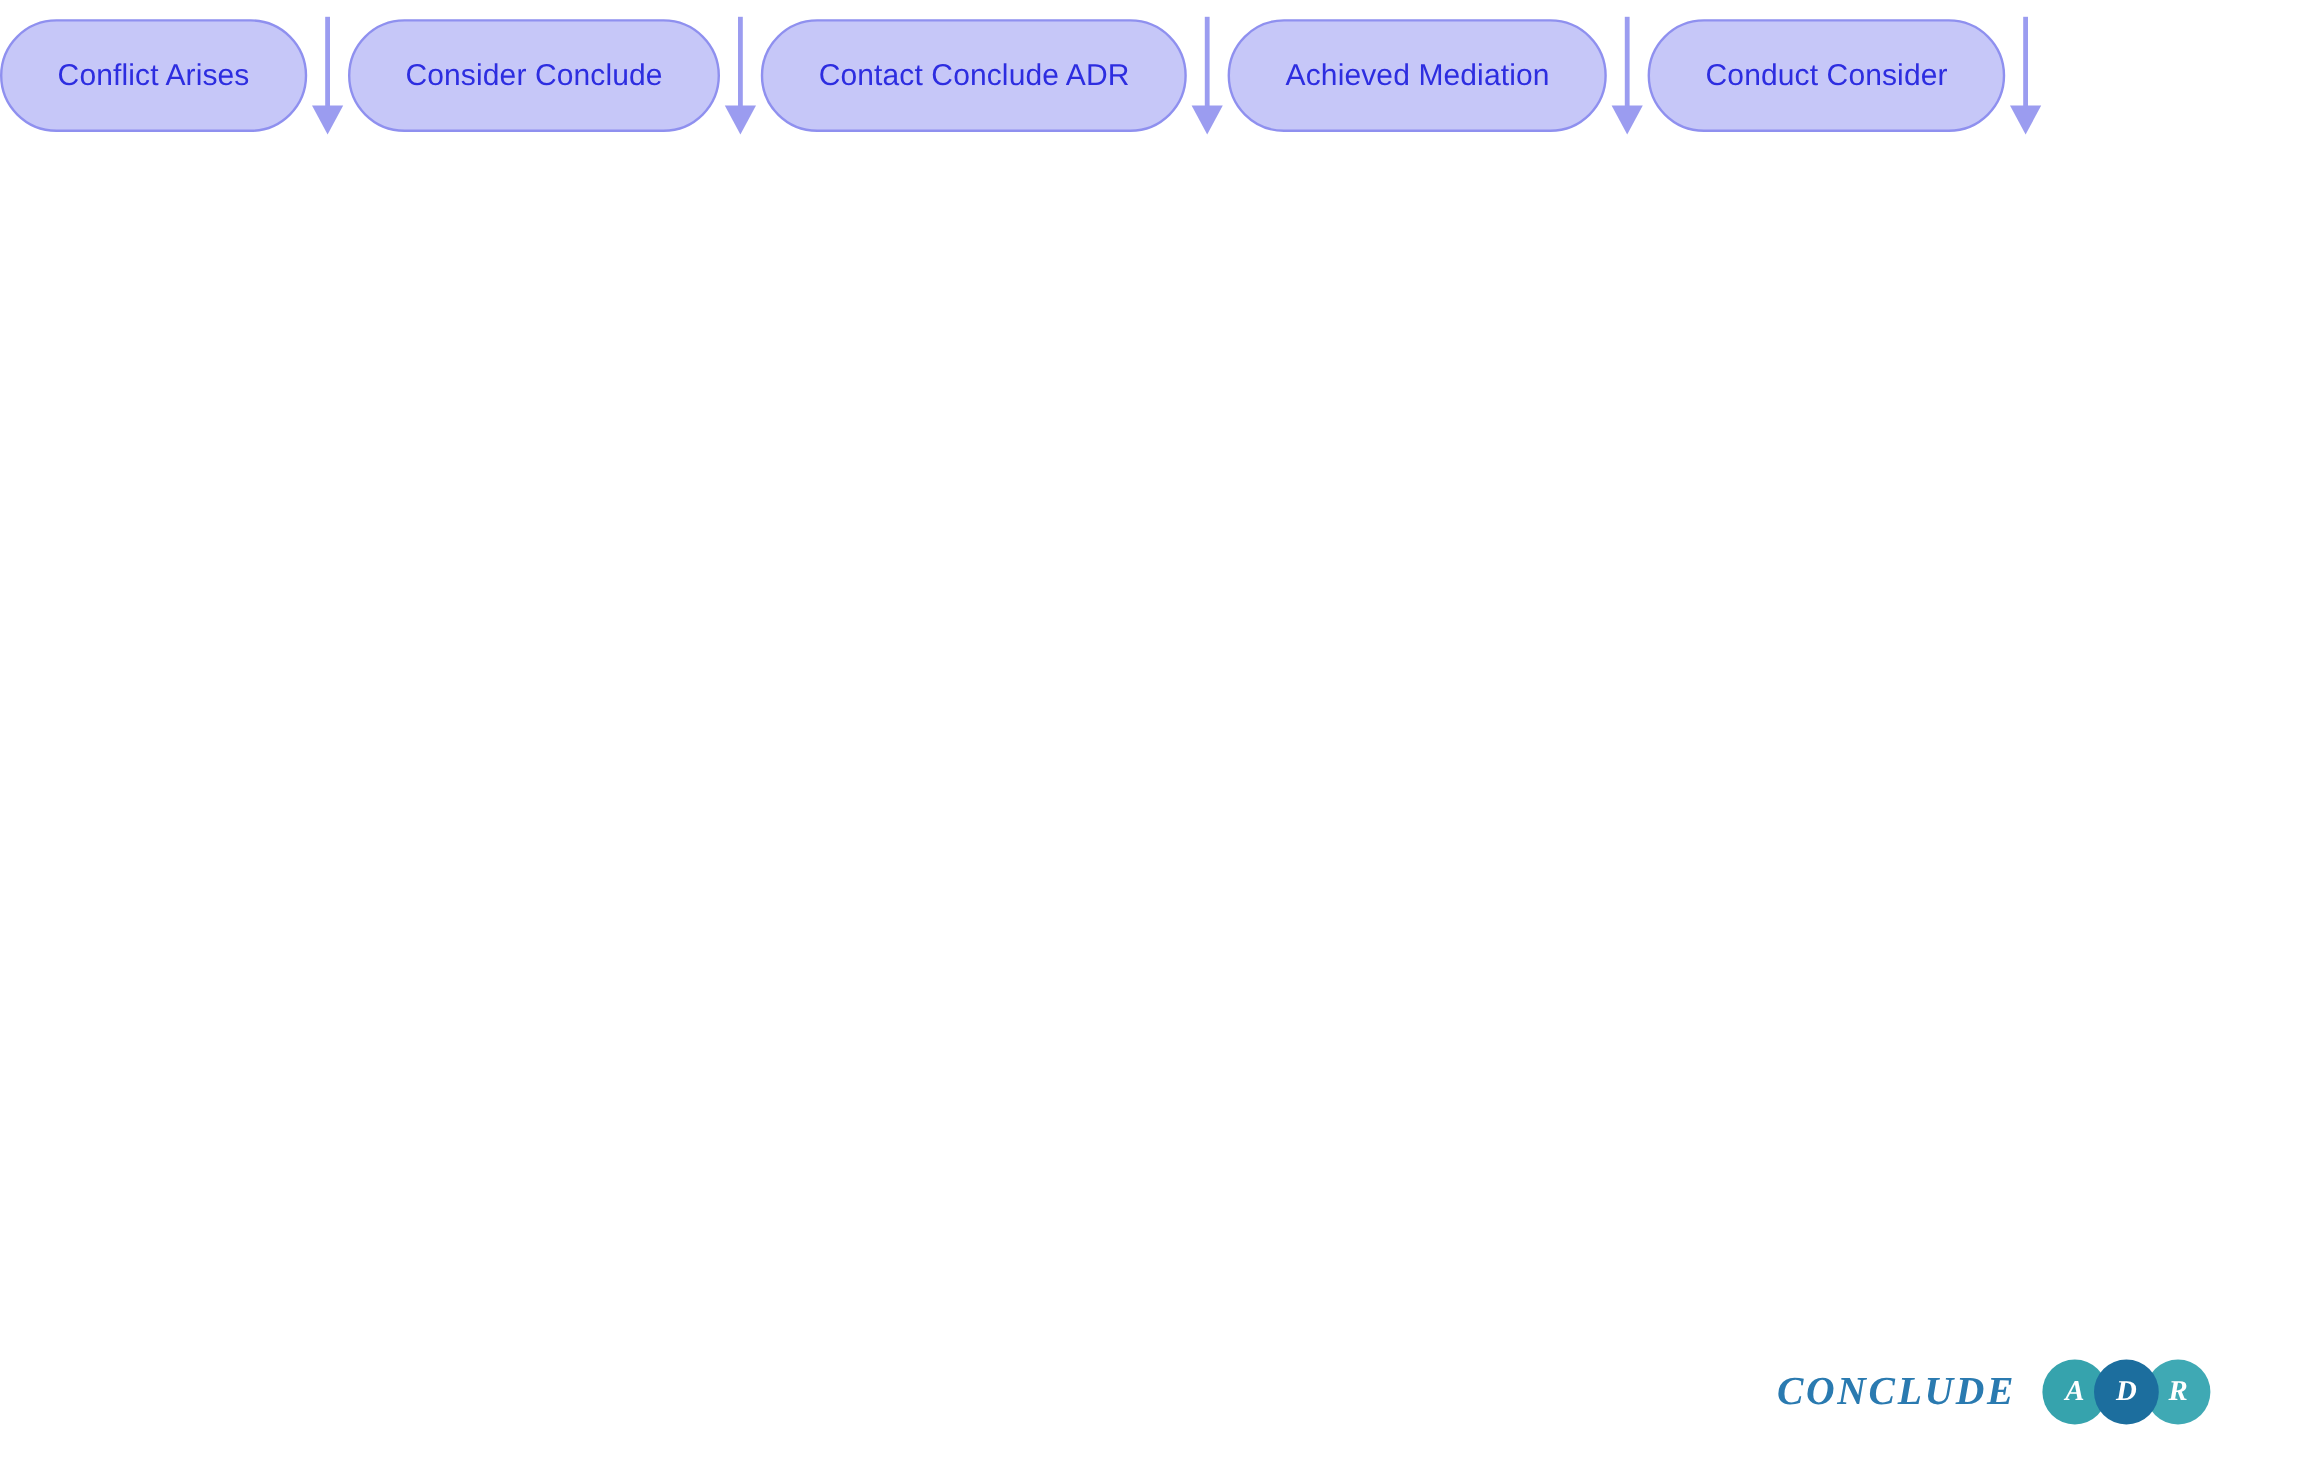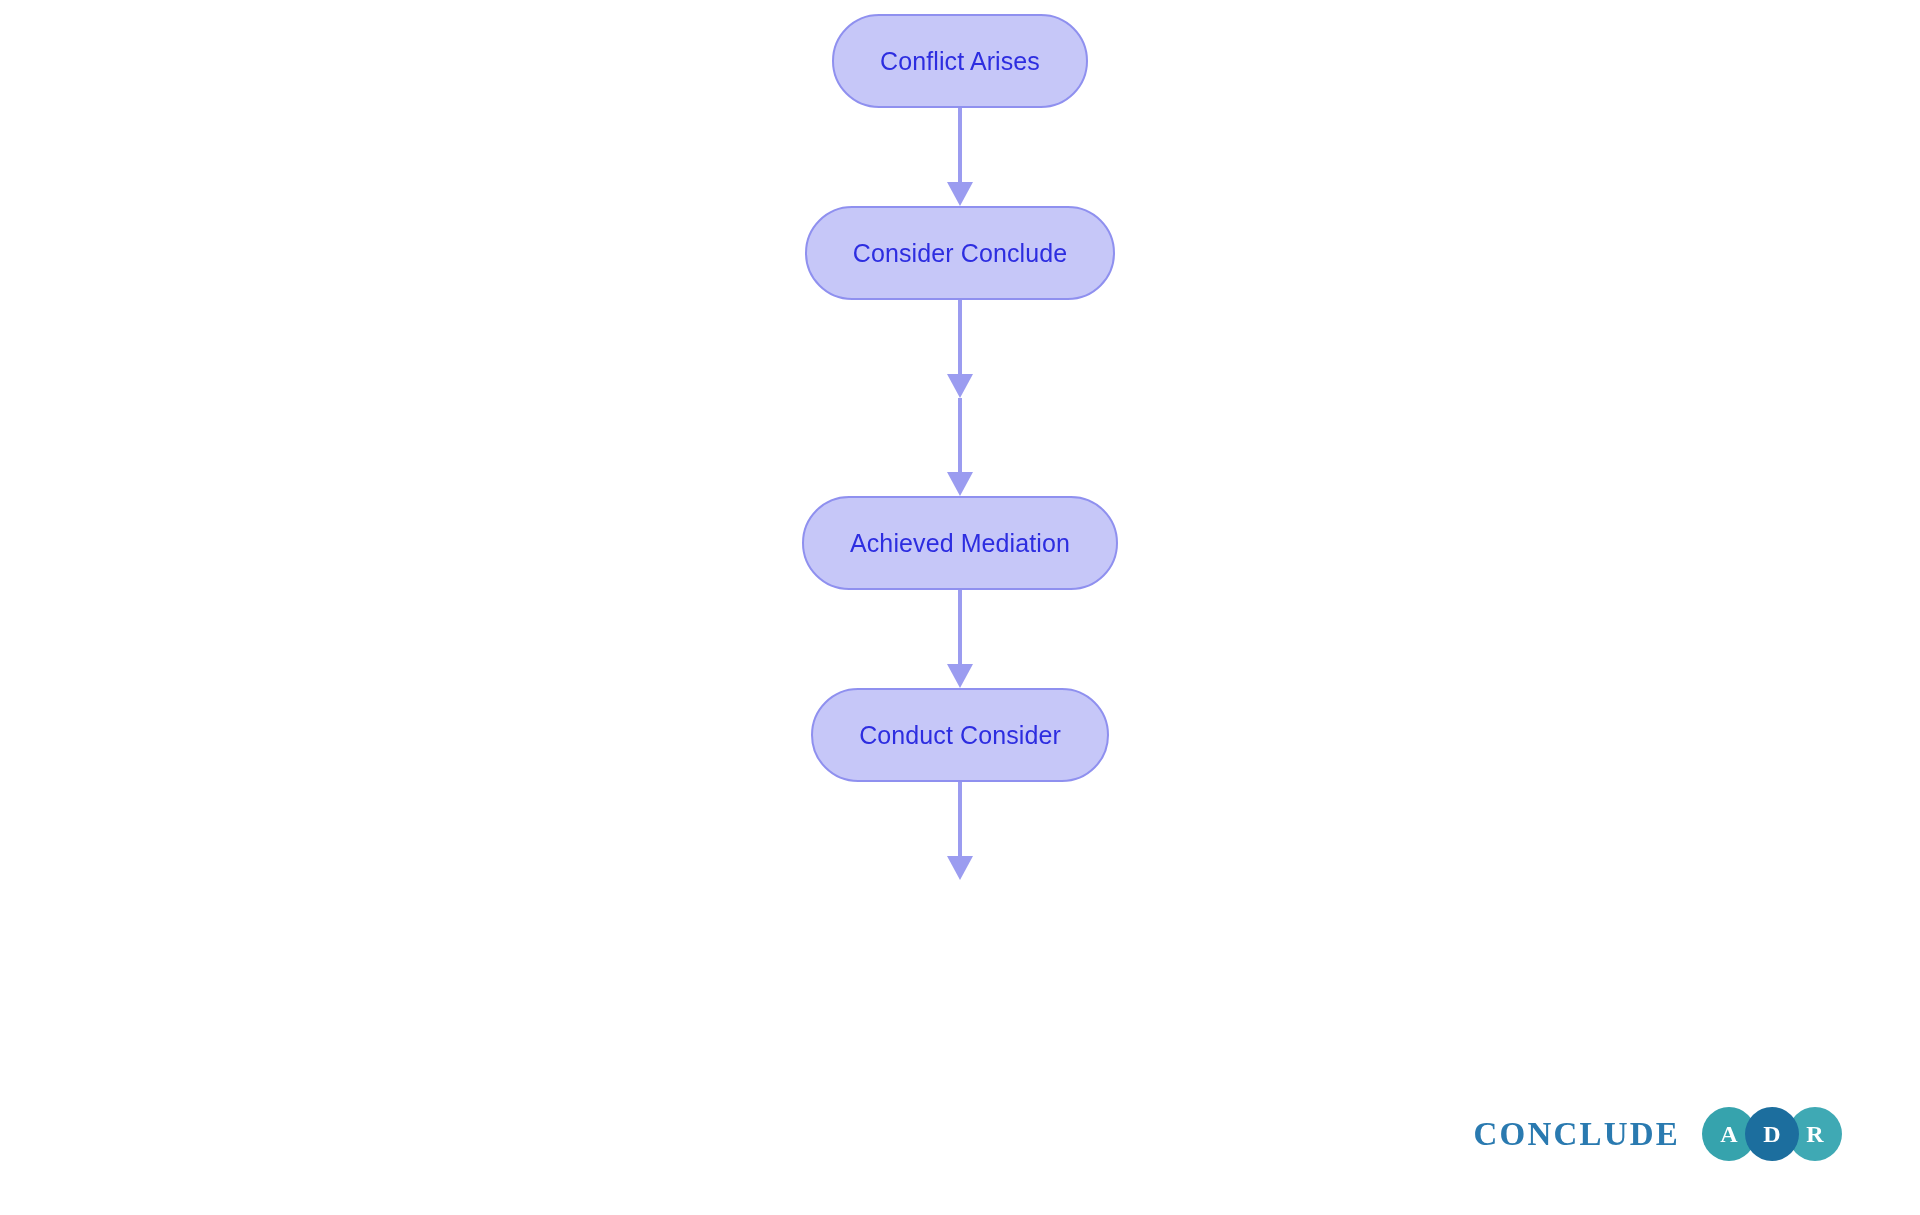--- a/index.html
+++ b/index.html
@@ -24,21 +24,21 @@
     height: 1215px;
   }
 
   
   .flow-column {
     position: absolute;
     left: 0;
     top: 0;
     width: 1920px;
     display: flex;
-    flex-direction: column;
+    flex-direction: row;
     align-items: center;
   }
 
   .flow-node {
     box-sizing: border-box;
     background: #c6c7f8;
     border: 2px solid #8f90ef;
     border-radius: 999px;
     color: #2d2de0;
     font-family: "Liberation Sans", sans-serif;
@@ -80,24 +80,25 @@
     height: 0;
     border-left: 13px solid transparent;
     border-right: 13px solid transparent;
     border-top: 24px solid #9b9cf0;
   }
 
   
   #brand-logo {
     position: absolute;
     right: 78px;
-    bottom: 54px;
+    bottom: 28px;
     display: flex;
     align-items: center;
     gap: 22px;
+    font-style: italic;
   }
   #brand-logo .brand-word {
     font-family: "Liberation Serif", serif;
     font-weight: 700;
     font-size: 33px;
     letter-spacing: 2.2px;
     color: #2a7ab0;
     line-height: 1;
   }
   #brand-logo .brand-circles {
@@ -141,20 +142,23 @@
 
     <div class="flow-node">
       <span>Consider Conclude</span>
     </div>
 
     <div class="flow-connector">
       <span class="conn-line"></span>
       <span class="conn-head"></span>
     </div>
 
+    <div class="flow-node">
+      <span>Contact Conclude ADR</span>
+    </div>
 
     <div class="flow-connector">
       <span class="conn-line"></span>
       <span class="conn-head"></span>
     </div>
 
     <div class="flow-node">
       <span>Achieved Mediation</span>
     </div>
 

